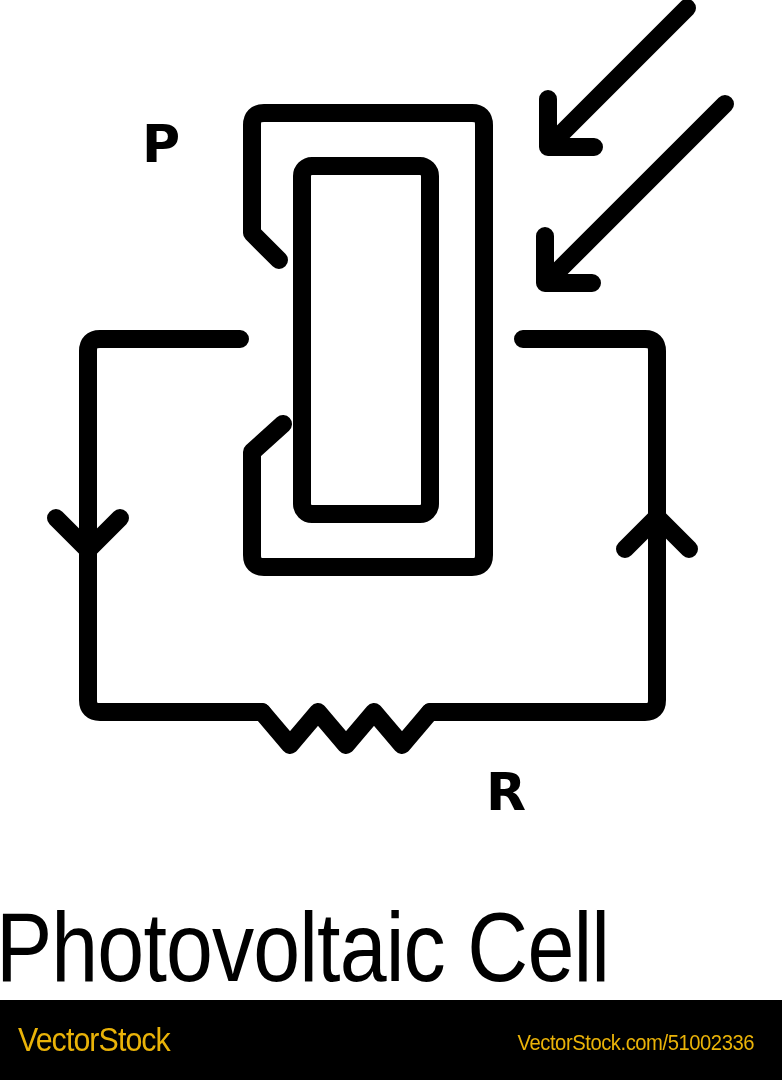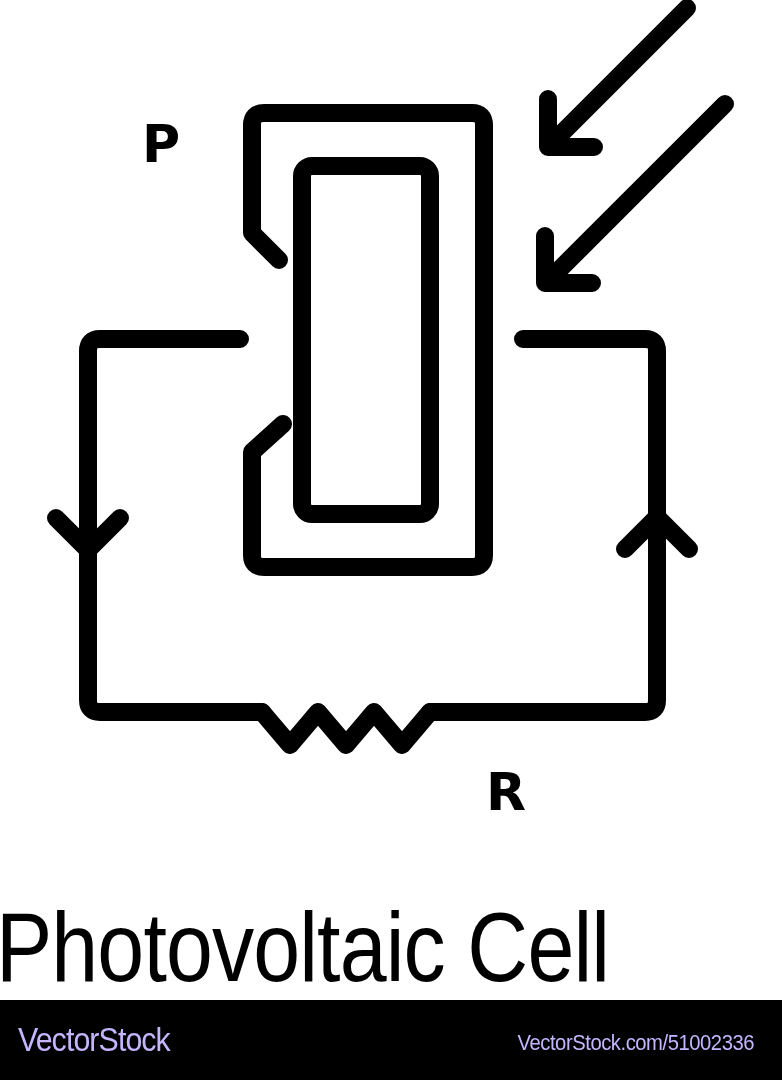--- a/index.html
+++ b/index.html
@@ -42,21 +42,21 @@
     transform-origin: left top;
     letter-spacing: -1px;
   }
   .footer {
     position: absolute;
     left: 0;
     top: 1000px;
     width: 782px;
     height: 80px;
     background: #000000;
-    color: #c4b5fd;
+    color: #eab308;
   }
   .footer .brand {
     position: absolute;
     left: 18px;
     top: 20px;
     font-family: "Liberation Sans", sans-serif;
     font-size: 33px;
     line-height: 40px;
     letter-spacing: -1px;
     transform: scaleX(0.92);

